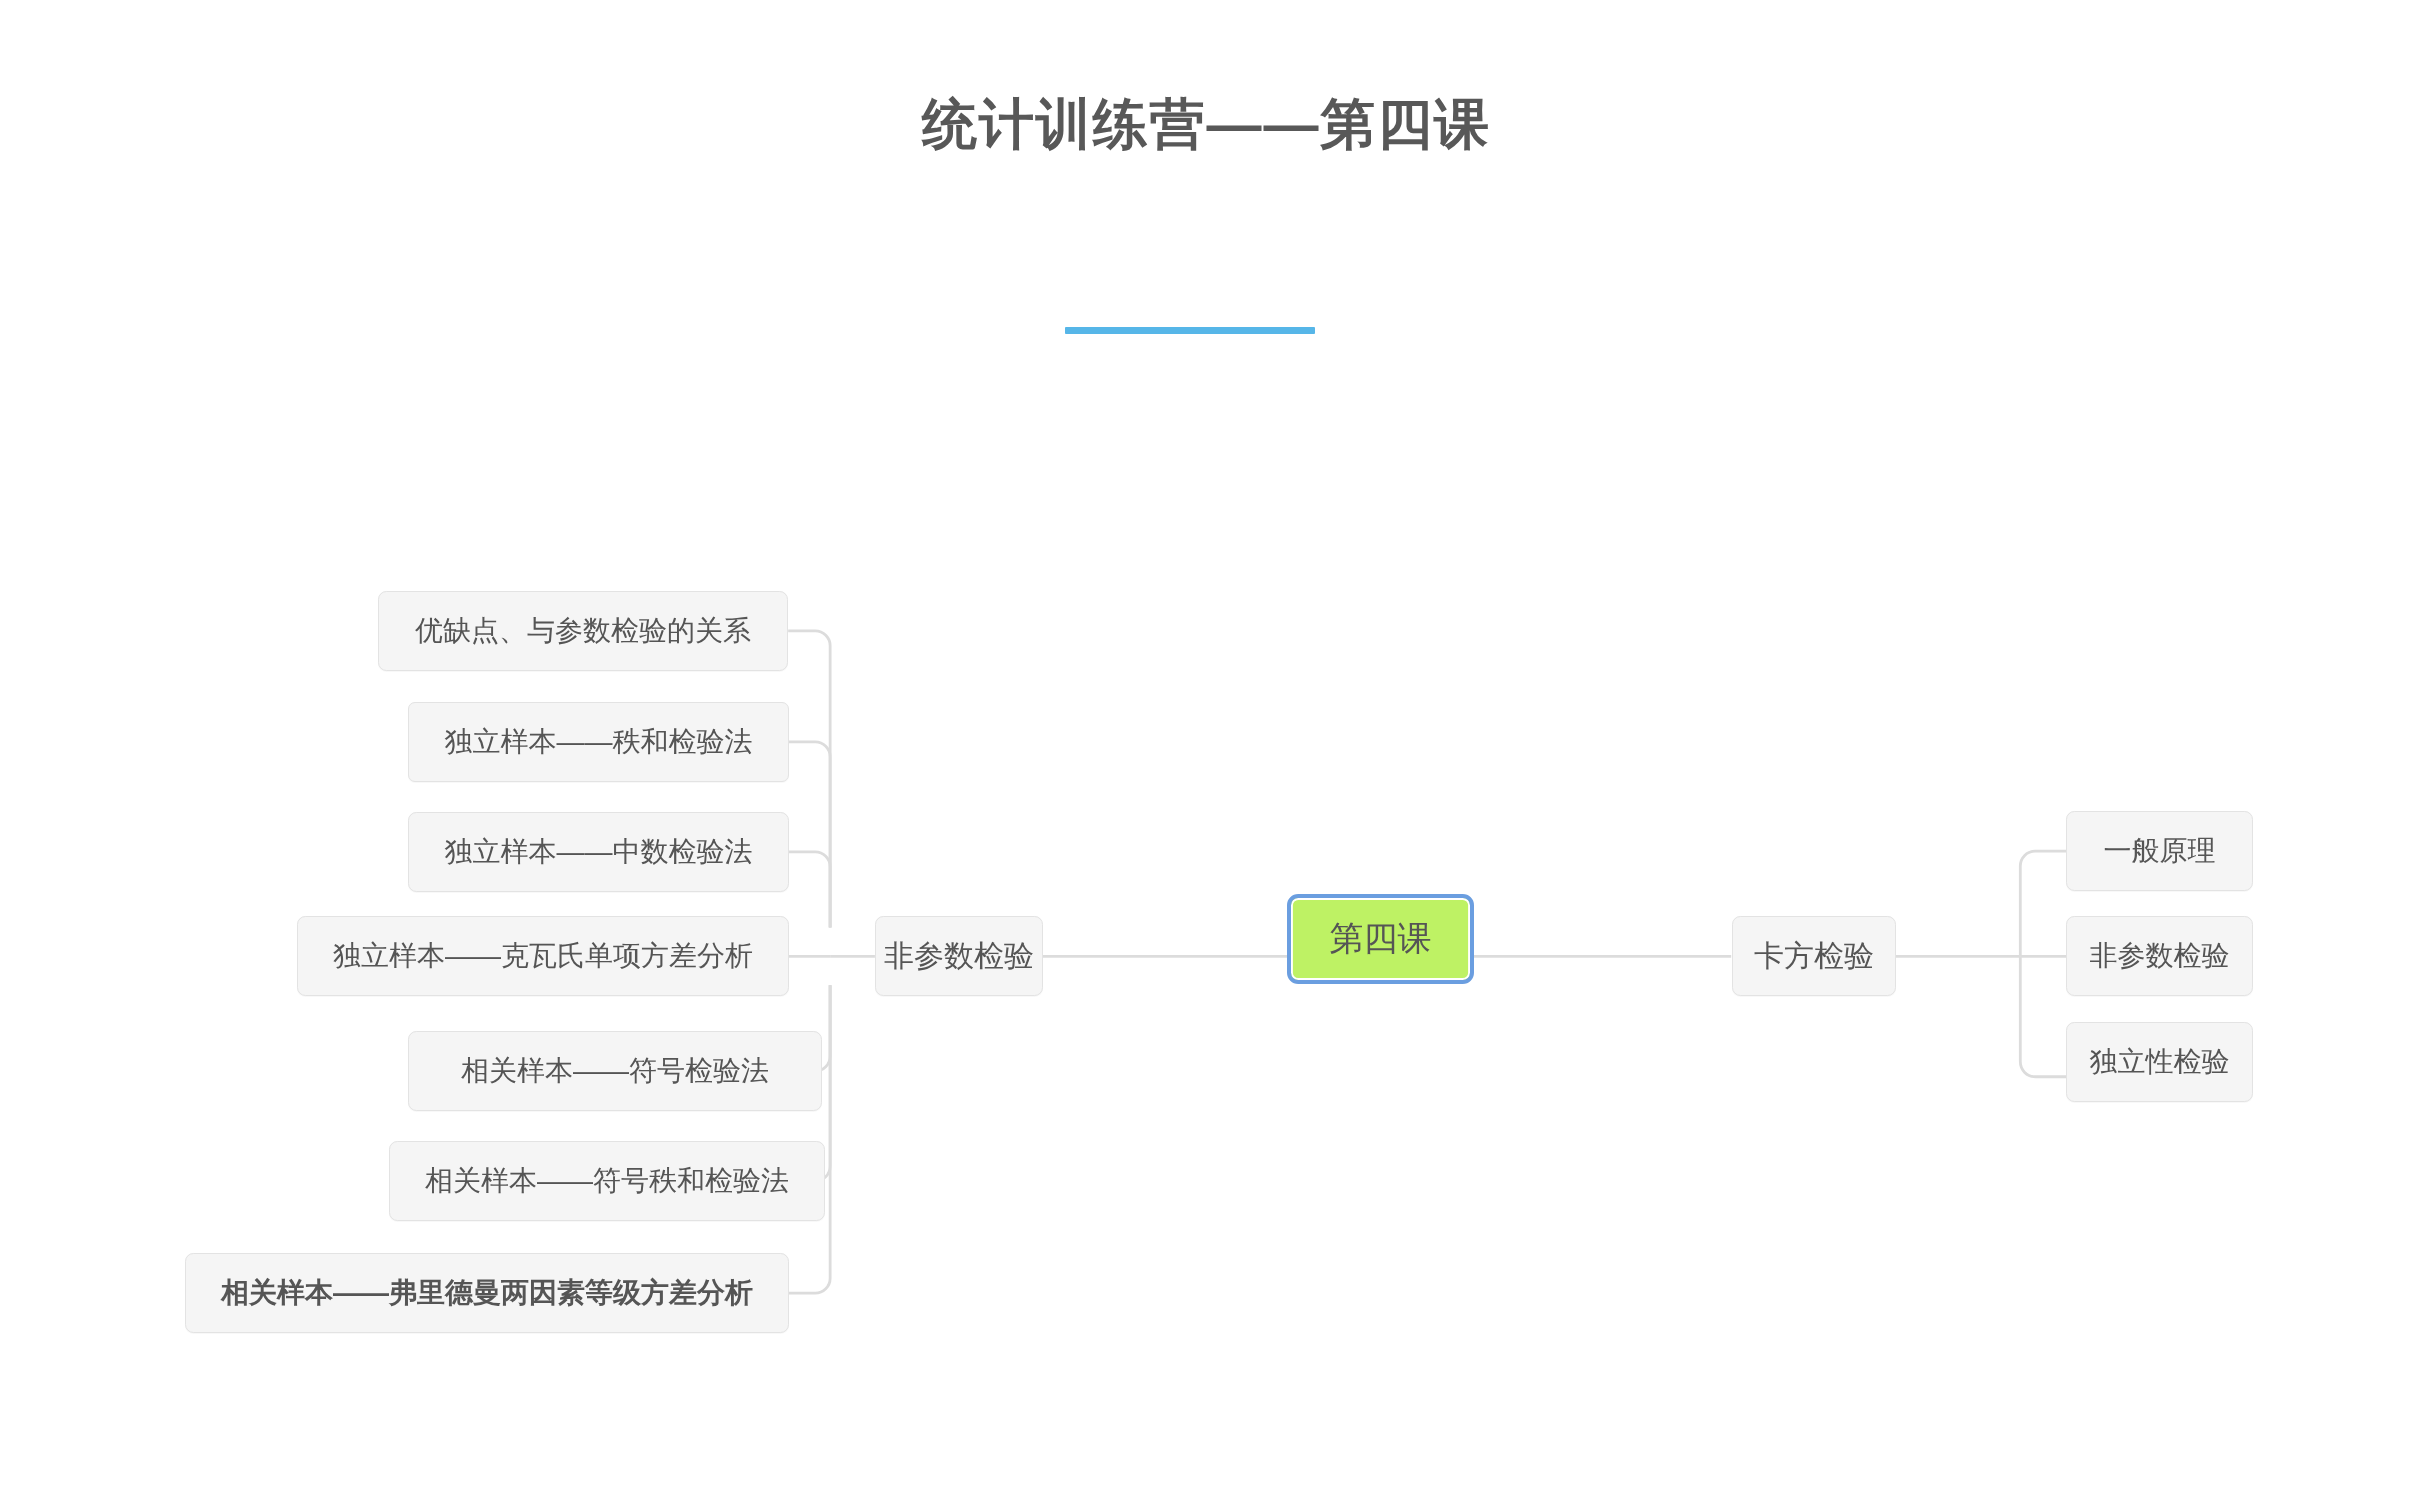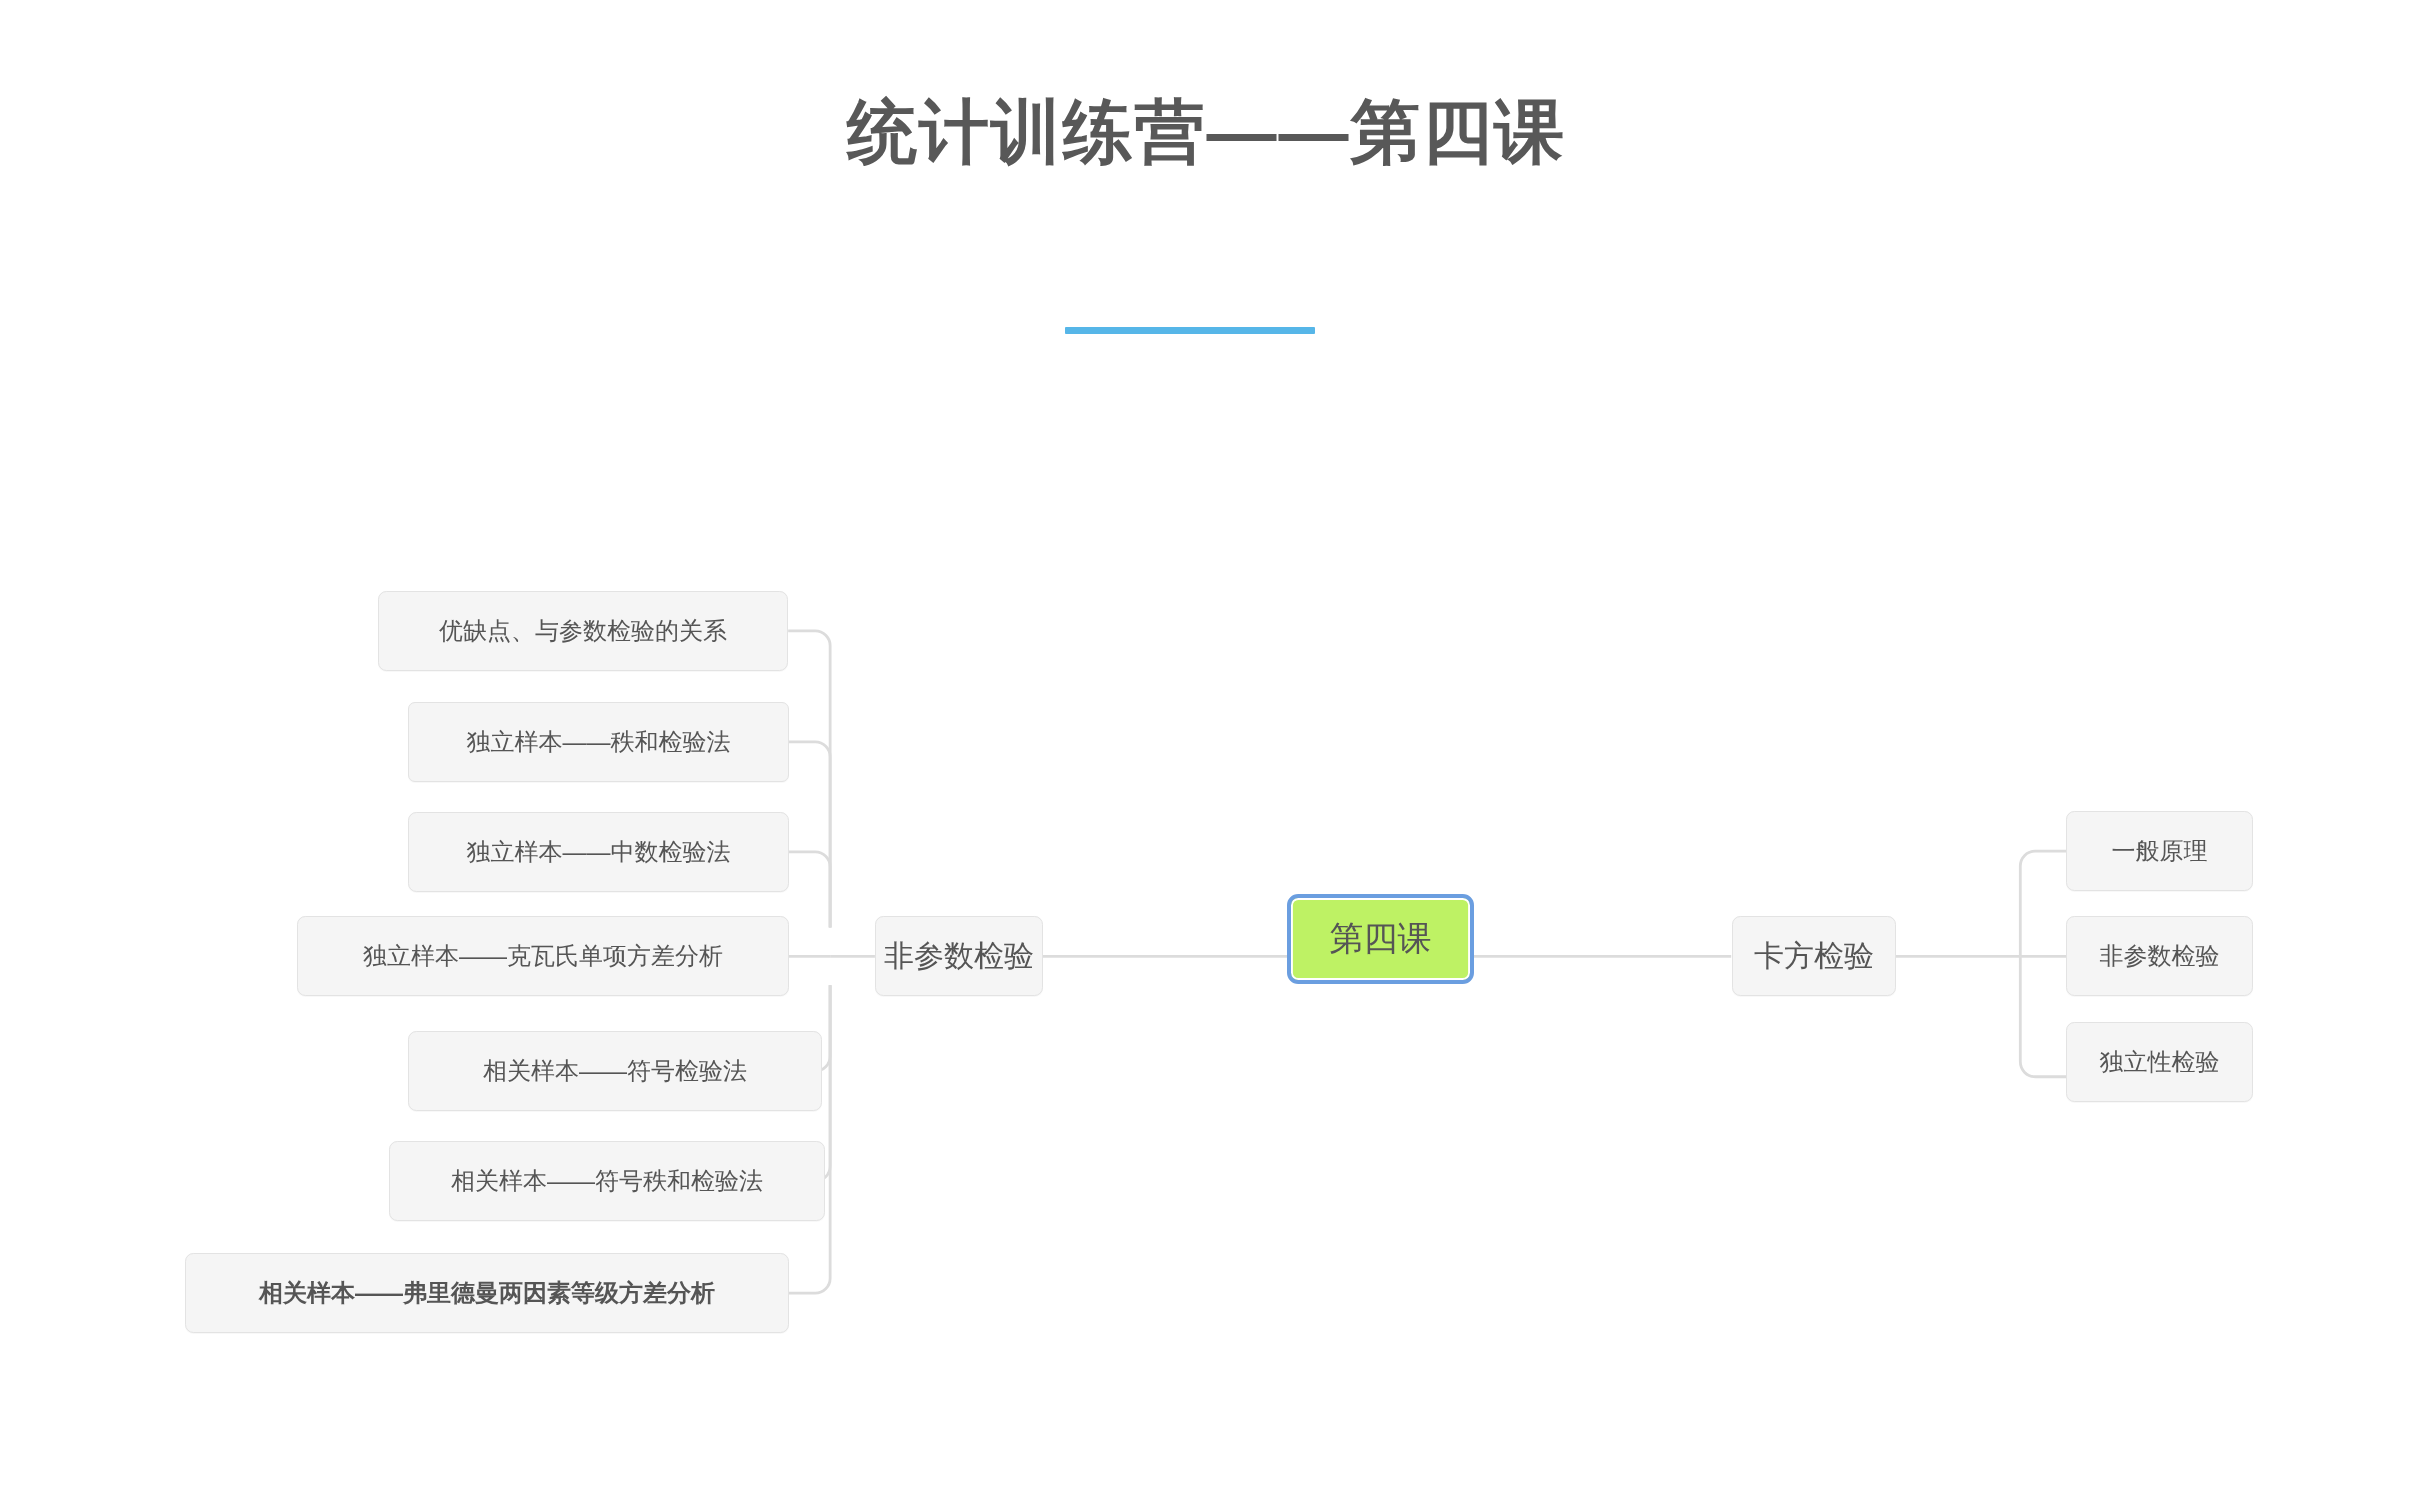--- a/index.html
+++ b/index.html
@@ -25,21 +25,21 @@
     width: 2413px;
     height: 373px;
     pointer-events: none;
   }
   #page-title {
     position: absolute;
     left: 0;
     top: 97px;
     width: 2413px;
     text-align: center;
-    font-size: 70px;
+    font-size: 55px;
     font-weight: bold;
     letter-spacing: 1.9px;
     color: #585858;
     line-height: 1;
     white-space: nowrap;
   }
   #title-underline {
     position: absolute;
     left: 1065px;
     top: 327px;
@@ -76,21 +76,21 @@
     align-items: center;
     justify-content: center;
     text-align: center;
     color: #555555;
     line-height: 1.2;
     white-space: nowrap;
     box-shadow: 0 0.9px 0.9px rgba(0,0,0,0.03);
   }
   .node.leaf-left,
   .node.leaf-right {
-    font-size: 24px;
+    font-size: 28px;
     height: 80px;
   }
   .node.branch {
     font-size: 30px;
     height: 80px;
   }
   .node.leaf-left {
     
   }
 

